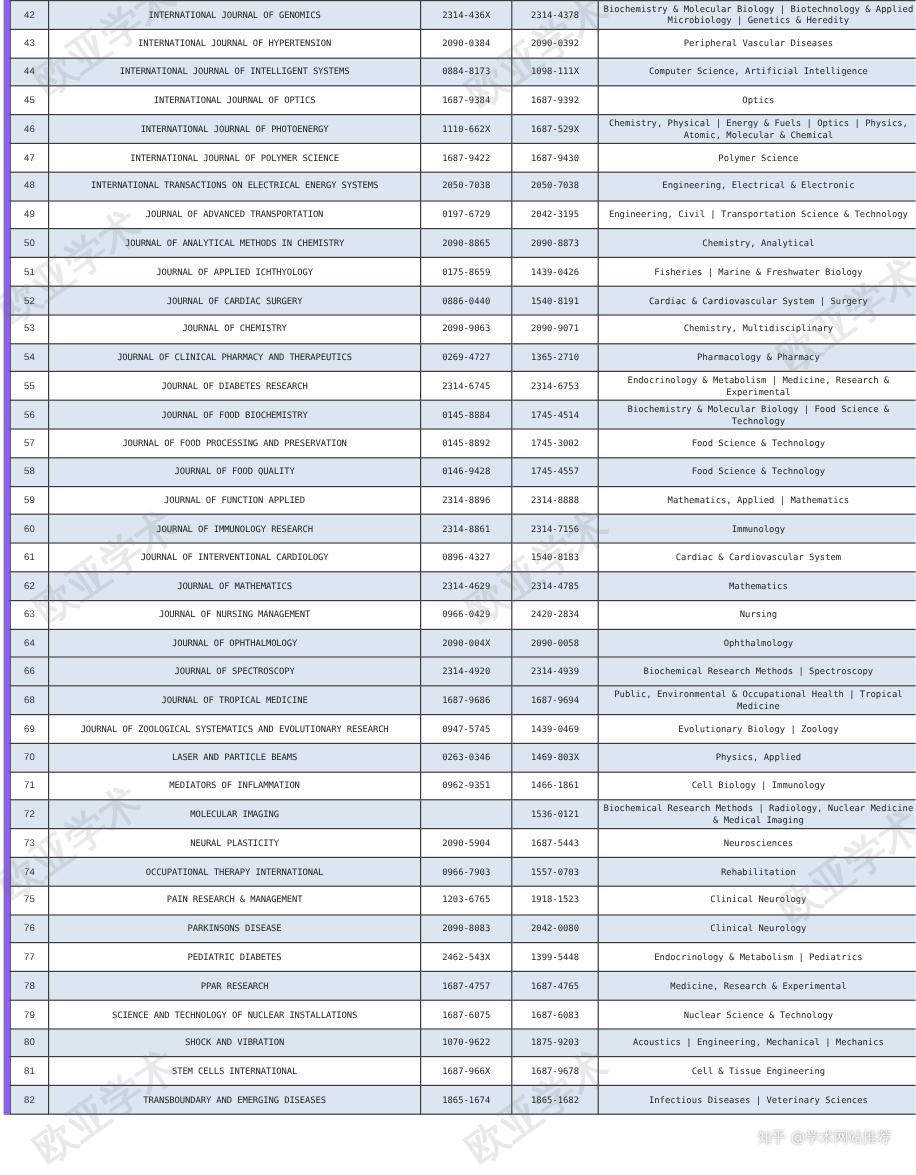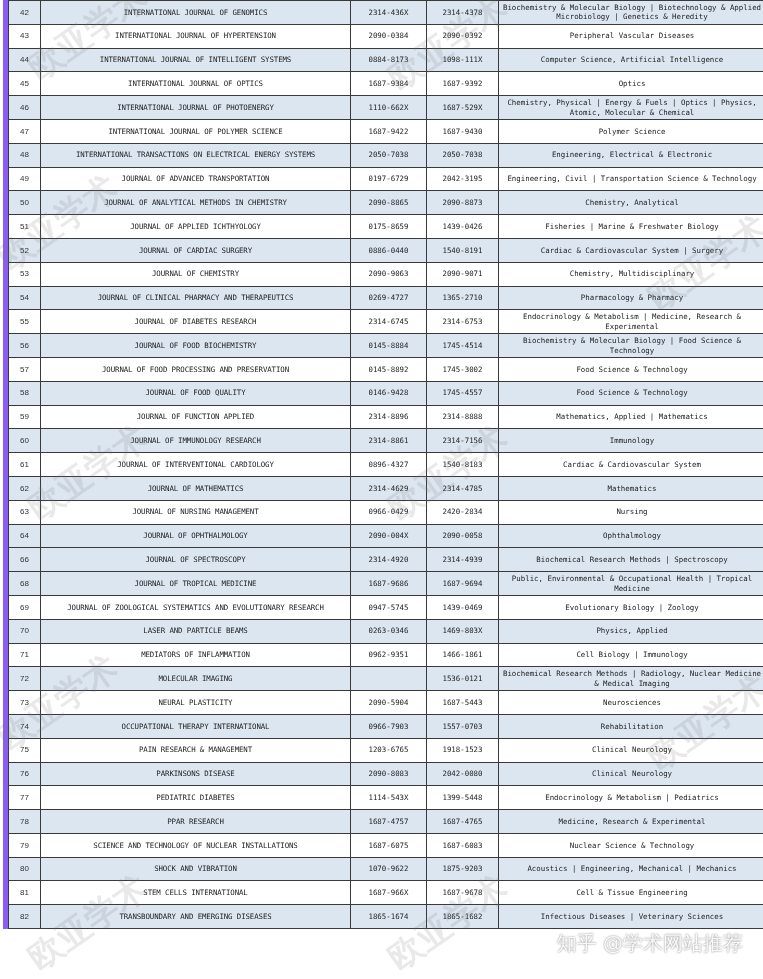--- a/index.html
+++ b/index.html
@@ -37,21 +37,21 @@
   tr.plain td { background: #ffffff; }
   .wm {
     position: absolute; pointer-events: none;
     font-family: "DejaVu Sans", sans-serif; font-weight: bold;
     color: rgba(120,120,120,0.16);
     font-size: 34px; transform: rotate(-35deg);
     white-space: nowrap;
   }
   .zhihu {
     position: absolute; right: 20px; bottom: 22px; pointer-events: none;
-    font-family: "DejaVu Sans", sans-serif; font-size: 20px;
+    font-family: "DejaVu Sans", sans-serif; font-size: 12px;
     color: rgba(255,255,255,0.92);
     text-shadow: 0 0 2px rgba(0,0,0,0.55);
     white-space: nowrap;
   }
 </style>
 </head>
 <body>
 
 <div class="sheet">
   <table>
@@ -290,21 +290,21 @@
         <tr class="shade">
           <td class="no">76</td>
           <td class="title">PARKINSONS DISEASE</td>
           <td class="issn">2090-8083</td>
           <td class="eissn">2042-0080</td>
           <td class="">Clinical Neurology</td>
         </tr>
         <tr class="plain">
           <td class="no">77</td>
           <td class="title">PEDIATRIC DIABETES</td>
-          <td class="issn">1114-543X</td>
+          <td class="issn">2462-543X</td>
           <td class="eissn">1399-5448</td>
           <td class="">Endocrinology &amp; Metabolism | Pediatrics</td>
         </tr>
         <tr class="shade">
           <td class="no">78</td>
           <td class="title">PPAR RESEARCH</td>
           <td class="issn">1687-4757</td>
           <td class="eissn">1687-4765</td>
           <td class="">Medicine, Research &amp; Experimental</td>
         </tr>

